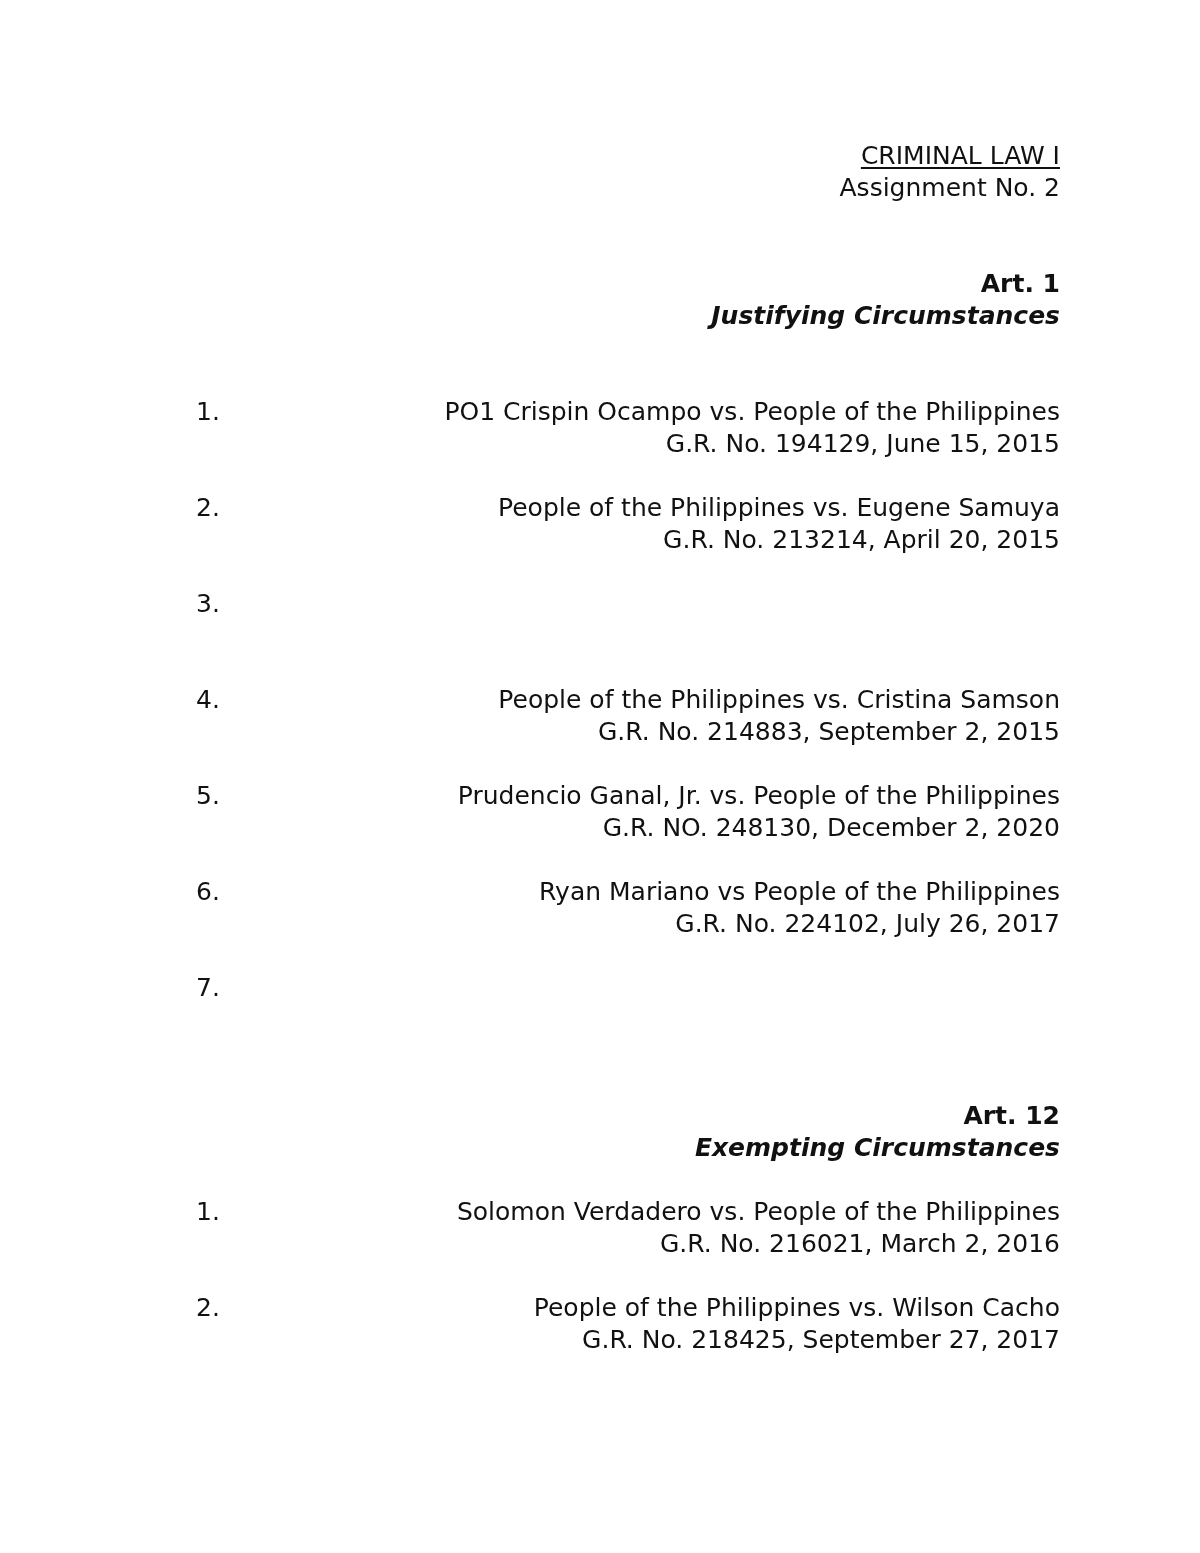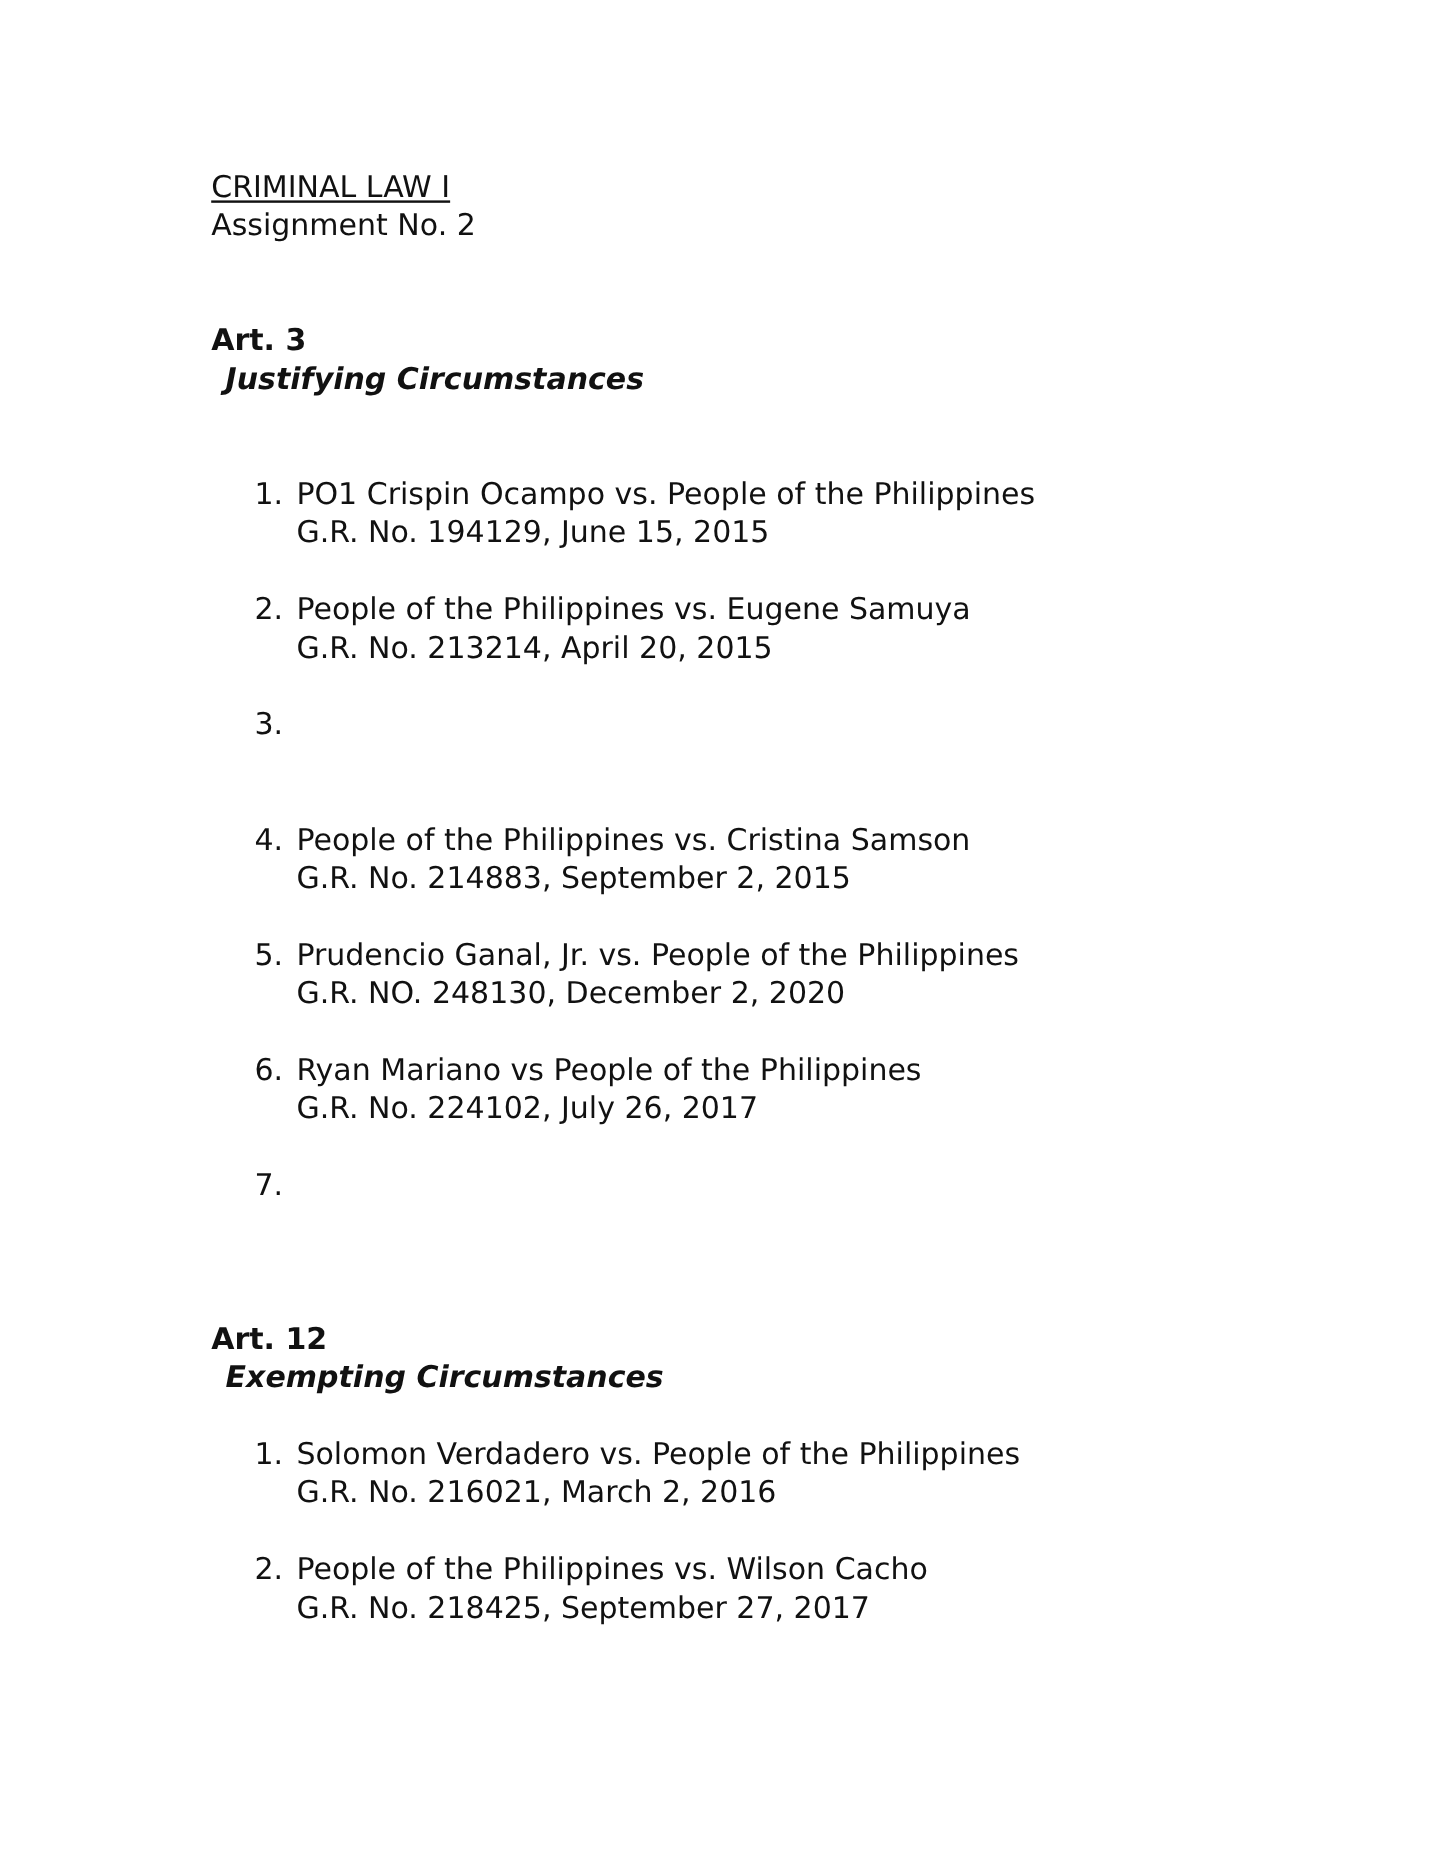--- a/index.html
+++ b/index.html
@@ -10,23 +10,24 @@
     body {
       width: 1200px;
       height: 1553px;
       position: relative;
       overflow: hidden;
       font-family: "DejaVu Sans", sans-serif;
       color: #111111;
     }
     .page {
       position: absolute;
-      left: 176px;
+      left: 160px;
       top: 140px;
       width: 900px;
+      text-align: right;
     }
     .line {
       font-size: 25px;
       line-height: 32px;
       height: 32px;
       white-space: nowrap;
     }
     .doc-title {
       text-decoration: underline;
       text-decoration-thickness: 2px;
@@ -70,21 +71,21 @@
 <body>
 
 <div class="page">
 
   <div class="line doc-title">CRIMINAL LAW I</div>
   <div class="line">Assignment No. 2</div>
 
   <div class="spacer-title-art"></div>
 
   <section>
-    <div class="line art-heading">Art. 3</div>
+    <div class="line art-heading">Art. 1</div>
     <div class="line art-subtitle">Justifying Circumstances</div>
 
     <div class="spacer-art-list-1"></div>
 
     <ol class="case-list">
       <li class="case-item">
         <span class="case-num">1.</span>
         <div class="line">PO1 Crispin Ocampo vs. People of the Philippines</div>
         <div class="line">G.R. No. 194129, June 15, 2015</div>
       </li>

